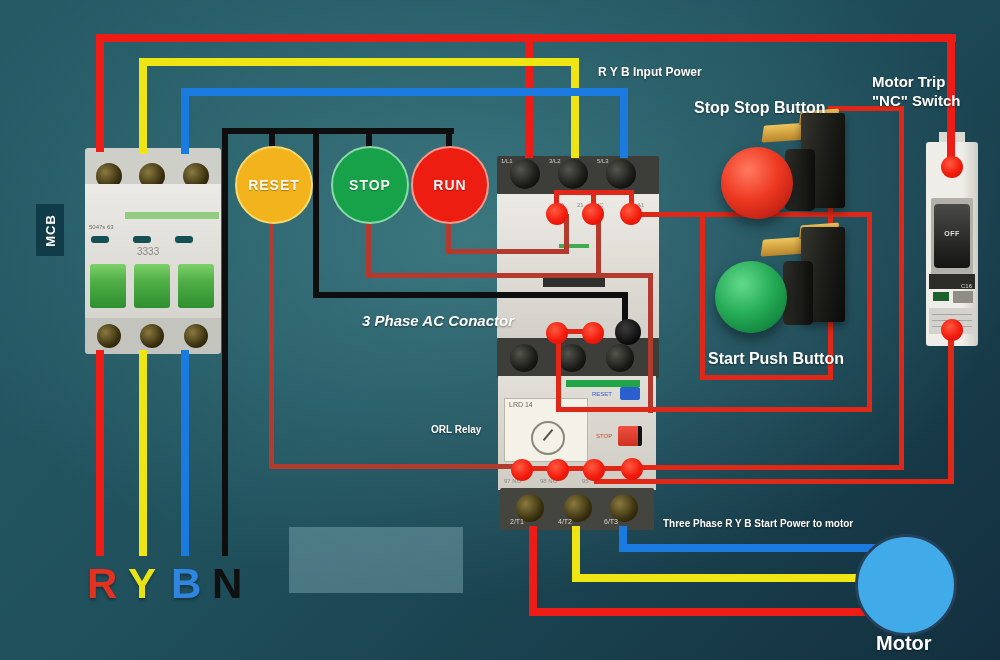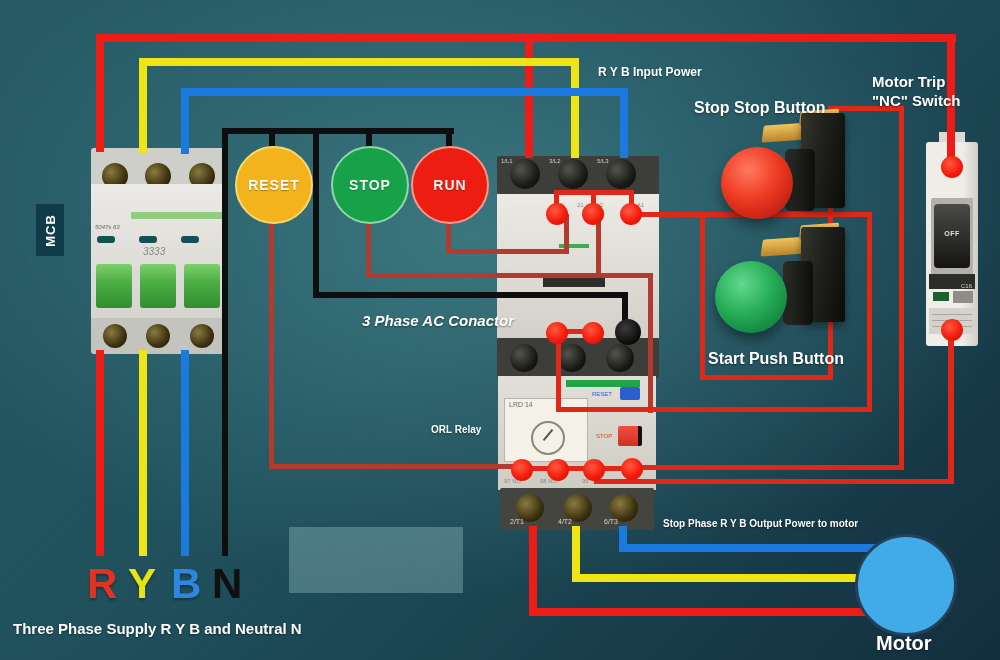--- a/index.html
+++ b/index.html
@@ -118,21 +118,21 @@
   <div class="wire w-pr" style="left:529px;top:608px;width:346px;height:8px;"></div>
   <div class="wire w-py" style="left:572px;top:526px;width:8px;height:56px;"></div>
   <div class="wire w-py" style="left:572px;top:574px;width:296px;height:8px;"></div>
   <div class="wire w-pb" style="left:619px;top:526px;width:8px;height:26px;"></div>
   <div class="wire w-pb" style="left:619px;top:544px;width:262px;height:8px;"></div>
 
   <div class="wire w-pr" style="left:96px;top:350px;width:8px;height:206px;"></div>
   <div class="wire w-py" style="left:139px;top:350px;width:8px;height:206px;"></div>
   <div class="wire w-pb" style="left:181px;top:350px;width:8px;height:206px;"></div>
 
-  <div class="comp" style="left:91px;top:148px;width:136px;height:202px;font-style:italic;">
+  <div class="comp" style="left:85px;top:148px;width:136px;height:202px;">
     <div class="abs" style="left:0;top:0;width:136px;height:36px;background:#cfcfc9;border-radius:3px 3px 0 0;"></div>
     <div class="screw" style="left:11px;top:15px;width:26px;height:26px;"></div>
     <div class="screw" style="left:54px;top:15px;width:26px;height:26px;"></div>
     <div class="screw" style="left:98px;top:15px;width:26px;height:26px;"></div>
     <div class="abs" style="left:0;top:36px;width:136px;height:134px;background:linear-gradient(180deg,#eceae6,#d6d4ce);"></div>
     <div class="abs" style="left:40px;top:64px;width:94px;height:7px;background:#92cc80;"></div>
     <div class="tinytxt" style="left:4px;top:76px;color:#6a6a62;">5047s 63</div>
     <div class="abs" style="left:6px;top:88px;width:18px;height:7px;background:#155055;border-radius:3px;"></div>
     <div class="abs" style="left:48px;top:88px;width:18px;height:7px;background:#155055;border-radius:3px;"></div>
     <div class="abs" style="left:90px;top:88px;width:18px;height:7px;background:#155055;border-radius:3px;"></div>
@@ -257,22 +257,21 @@
   <div class="dot" style="left:941px;top:156px;"></div>
   <div class="dot" style="left:941px;top:319px;"></div>
 
   <div class="lbl" style="left:598px;top:65px;font-size:12px;">R Y B Input Power</div>
   <div class="lbl" style="left:694px;top:99px;font-size:16px;">Stop Stop Button</div>
   <div class="lbl" style="left:872px;top:73px;font-size:15px;">Motor Trip</div>
   <div class="lbl" style="left:872px;top:92px;font-size:15px;">"NC" Switch</div>
   <div class="lbl" style="left:362px;top:312px;font-size:15px;font-style:italic;">3 Phase AC Conactor</div>
   <div class="lbl" style="left:708px;top:350px;font-size:16px;">Start Push Button</div>
   <div class="lbl" style="left:431px;top:424px;">ORL Relay</div>
-  <div class="lbl" style="left:663px;top:518px;">Stop Phase R Y B Output Power to motor</div>
+  <div class="lbl" style="left:663px;top:518px;">Three Phase R Y B Start Power to motor</div>
   <div class="lbl" style="left:876px;top:632px;font-size:20px;text-align:center;">Motor</div>
-  <div class="lbl" style="left:13px;top:620px;font-size:15px;">Three Phase Supply R Y B and Neutral N</div>
 
   <div class="phase-letter" style="left:87px;top:560px;color:#e33222;">R</div>
   <div class="phase-letter" style="left:128px;top:560px;color:#e8e316;">Y</div>
   <div class="phase-letter" style="left:171px;top:560px;color:#2f86e0;">B</div>
   <div class="phase-letter" style="left:212px;top:560px;color:#101010;text-shadow:none;">N</div>
 
 </div>
 
 </body></html>

